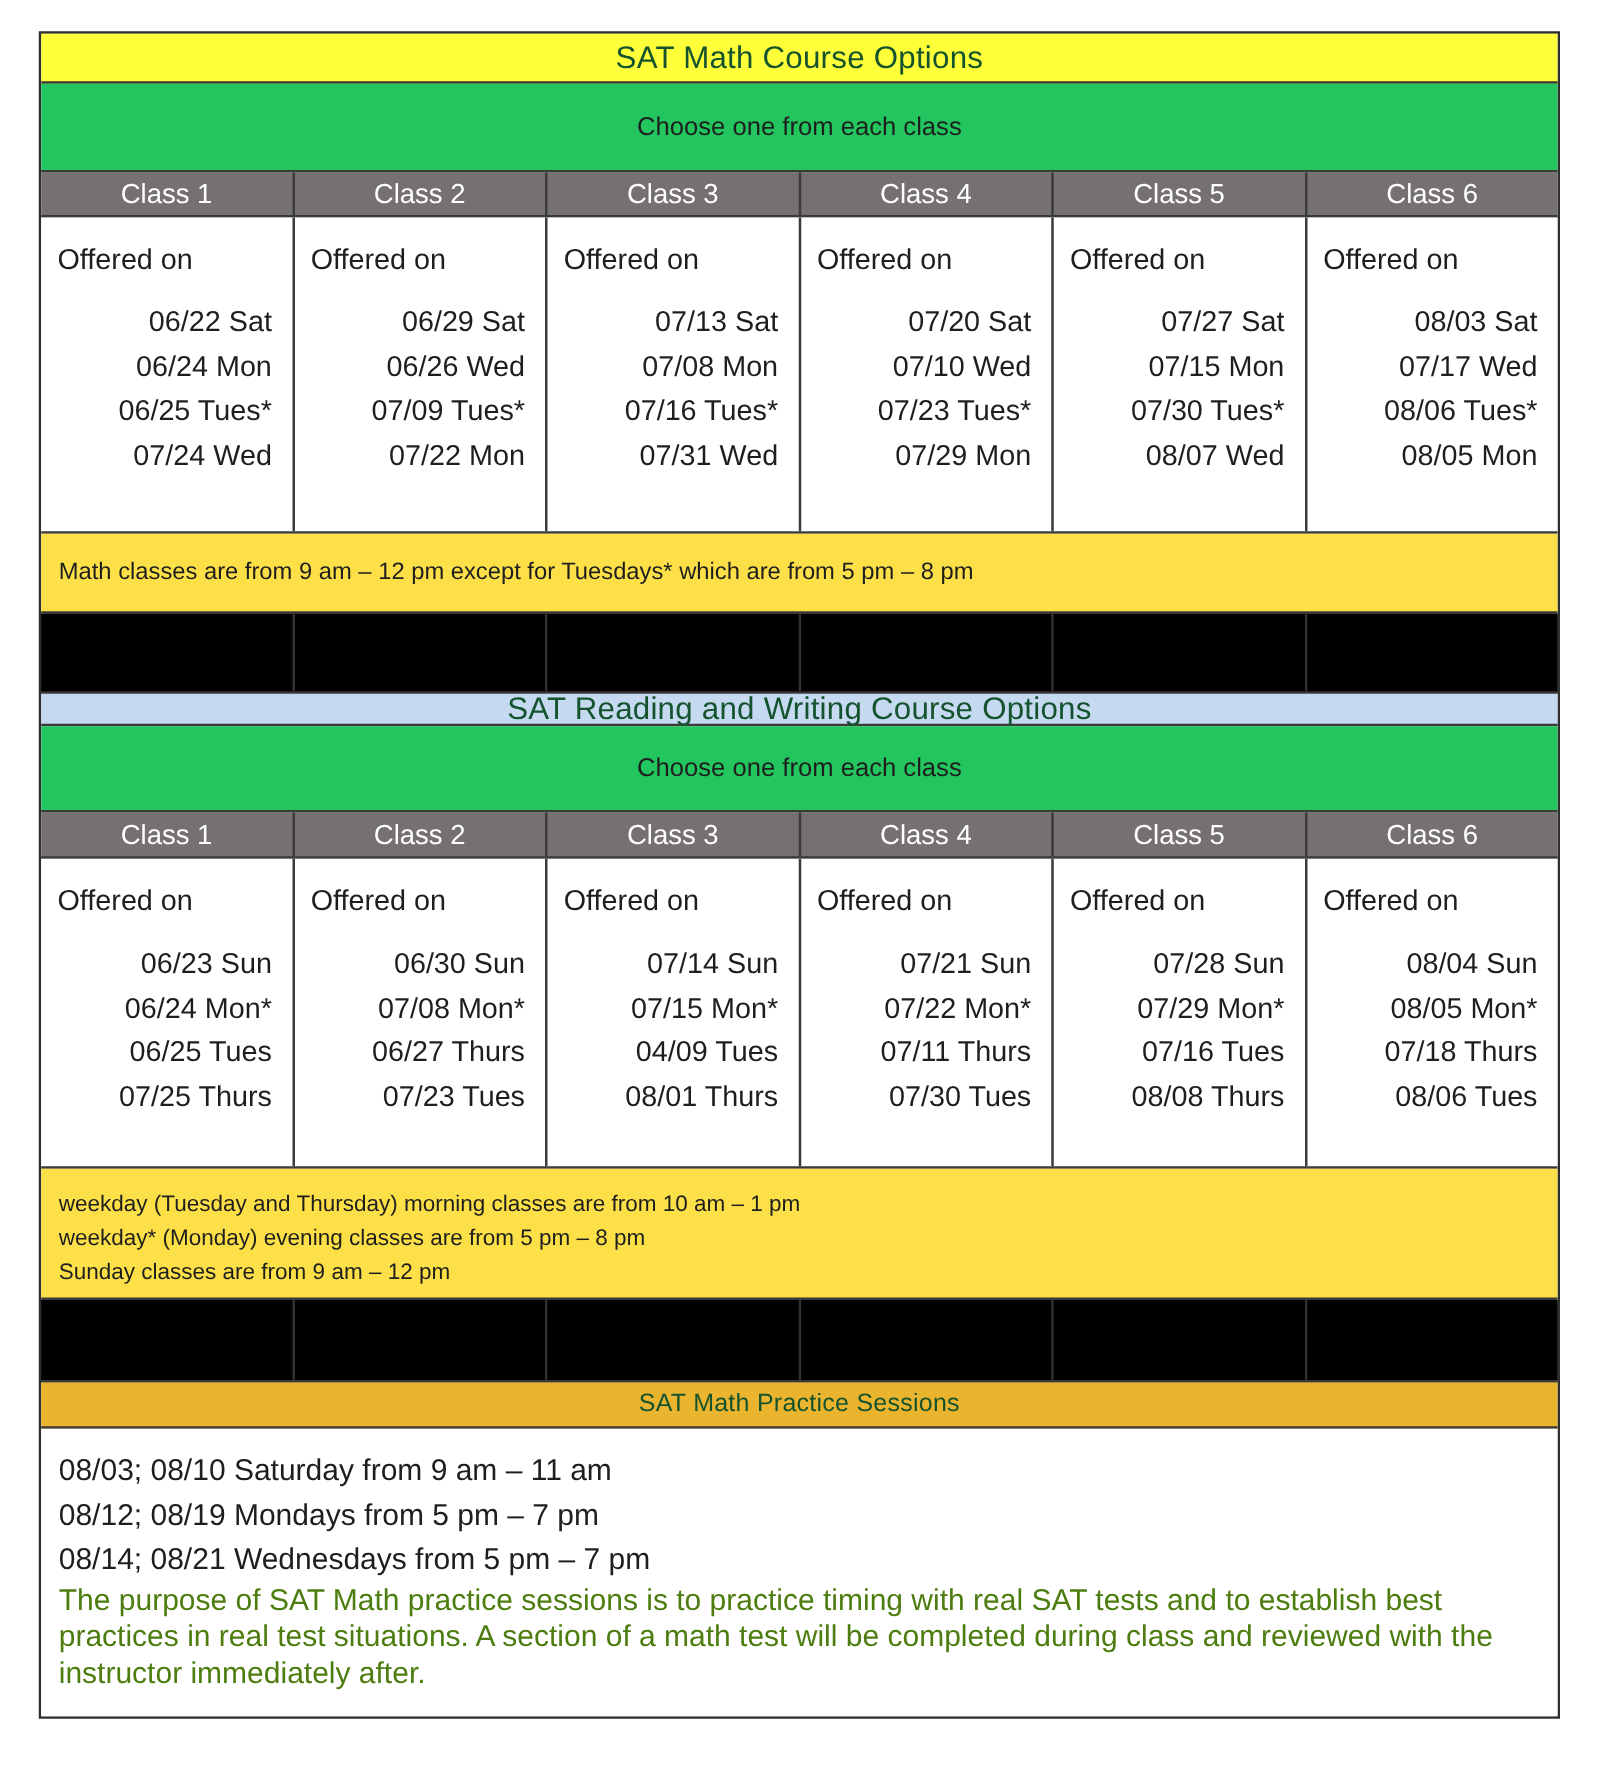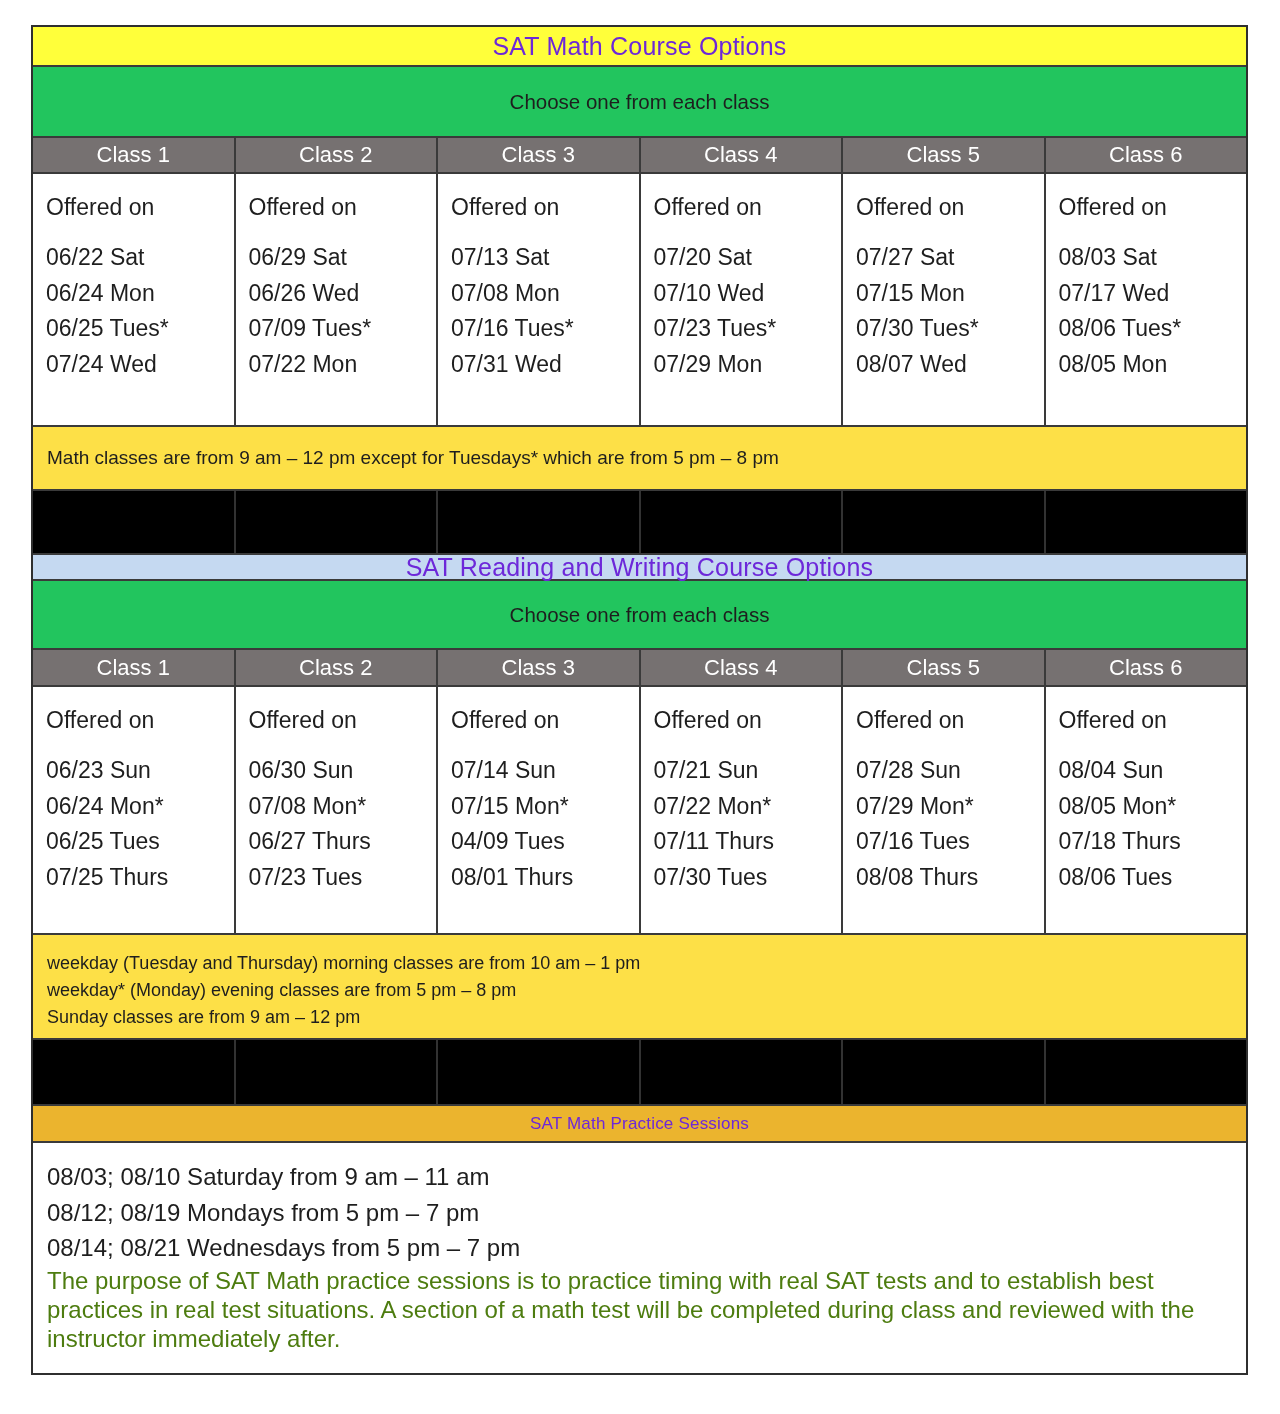--- a/index.html
+++ b/index.html
@@ -21,25 +21,25 @@
   .row { display: flex; border-bottom: 2px solid #3a3a3a; }
   .row:last-child { border-bottom: none; }
 
   
   .title-row {
     height: 40px;
     align-items: center;
     justify-content: center;
     font-size: 25px;
     letter-spacing: 0.2px;
-    color: #6d28d9;
+    color: #14532d;
   }
   .math-title     { background: #FFFF3A; }
   .rw-title       { background: #C5D9F1; height: 26px; }
-  .practice-title { background: #EBB42E; height: 37px; font-size: 17px; }
+  .practice-title { background: #EBB42E; height: 37px; font-size: 20px; }
 
   
   .subtitle-row {
     height: 71px;
     align-items: center;
     justify-content: center;
     font-size: 20.5px;
     background: #22c55e;
   }
   .rw-subtitle { height: 69px; }
@@ -63,21 +63,21 @@
   .math-dates { height: 253px; }
   .rw-dates   { height: 248px; }
   .dcell {
     flex: 1;
     padding: 20px 16px 0 13px;
     border-right: 2px solid #3a3a3a;
     font-size: 23px;
   }
   .dcell:last-child { border-right: none; }
   .offered { margin-bottom: 19px; }
-  .date-line { line-height: 35.5px; }
+  .date-line { line-height: 35.5px; text-align: right; }
 
   
   .note-row {
     background: #fde047;
     padding: 20px 30px 0 14px;
     font-size: 19px;
     height: 64px;
     display: block;
   }
   .rw-note-row {

